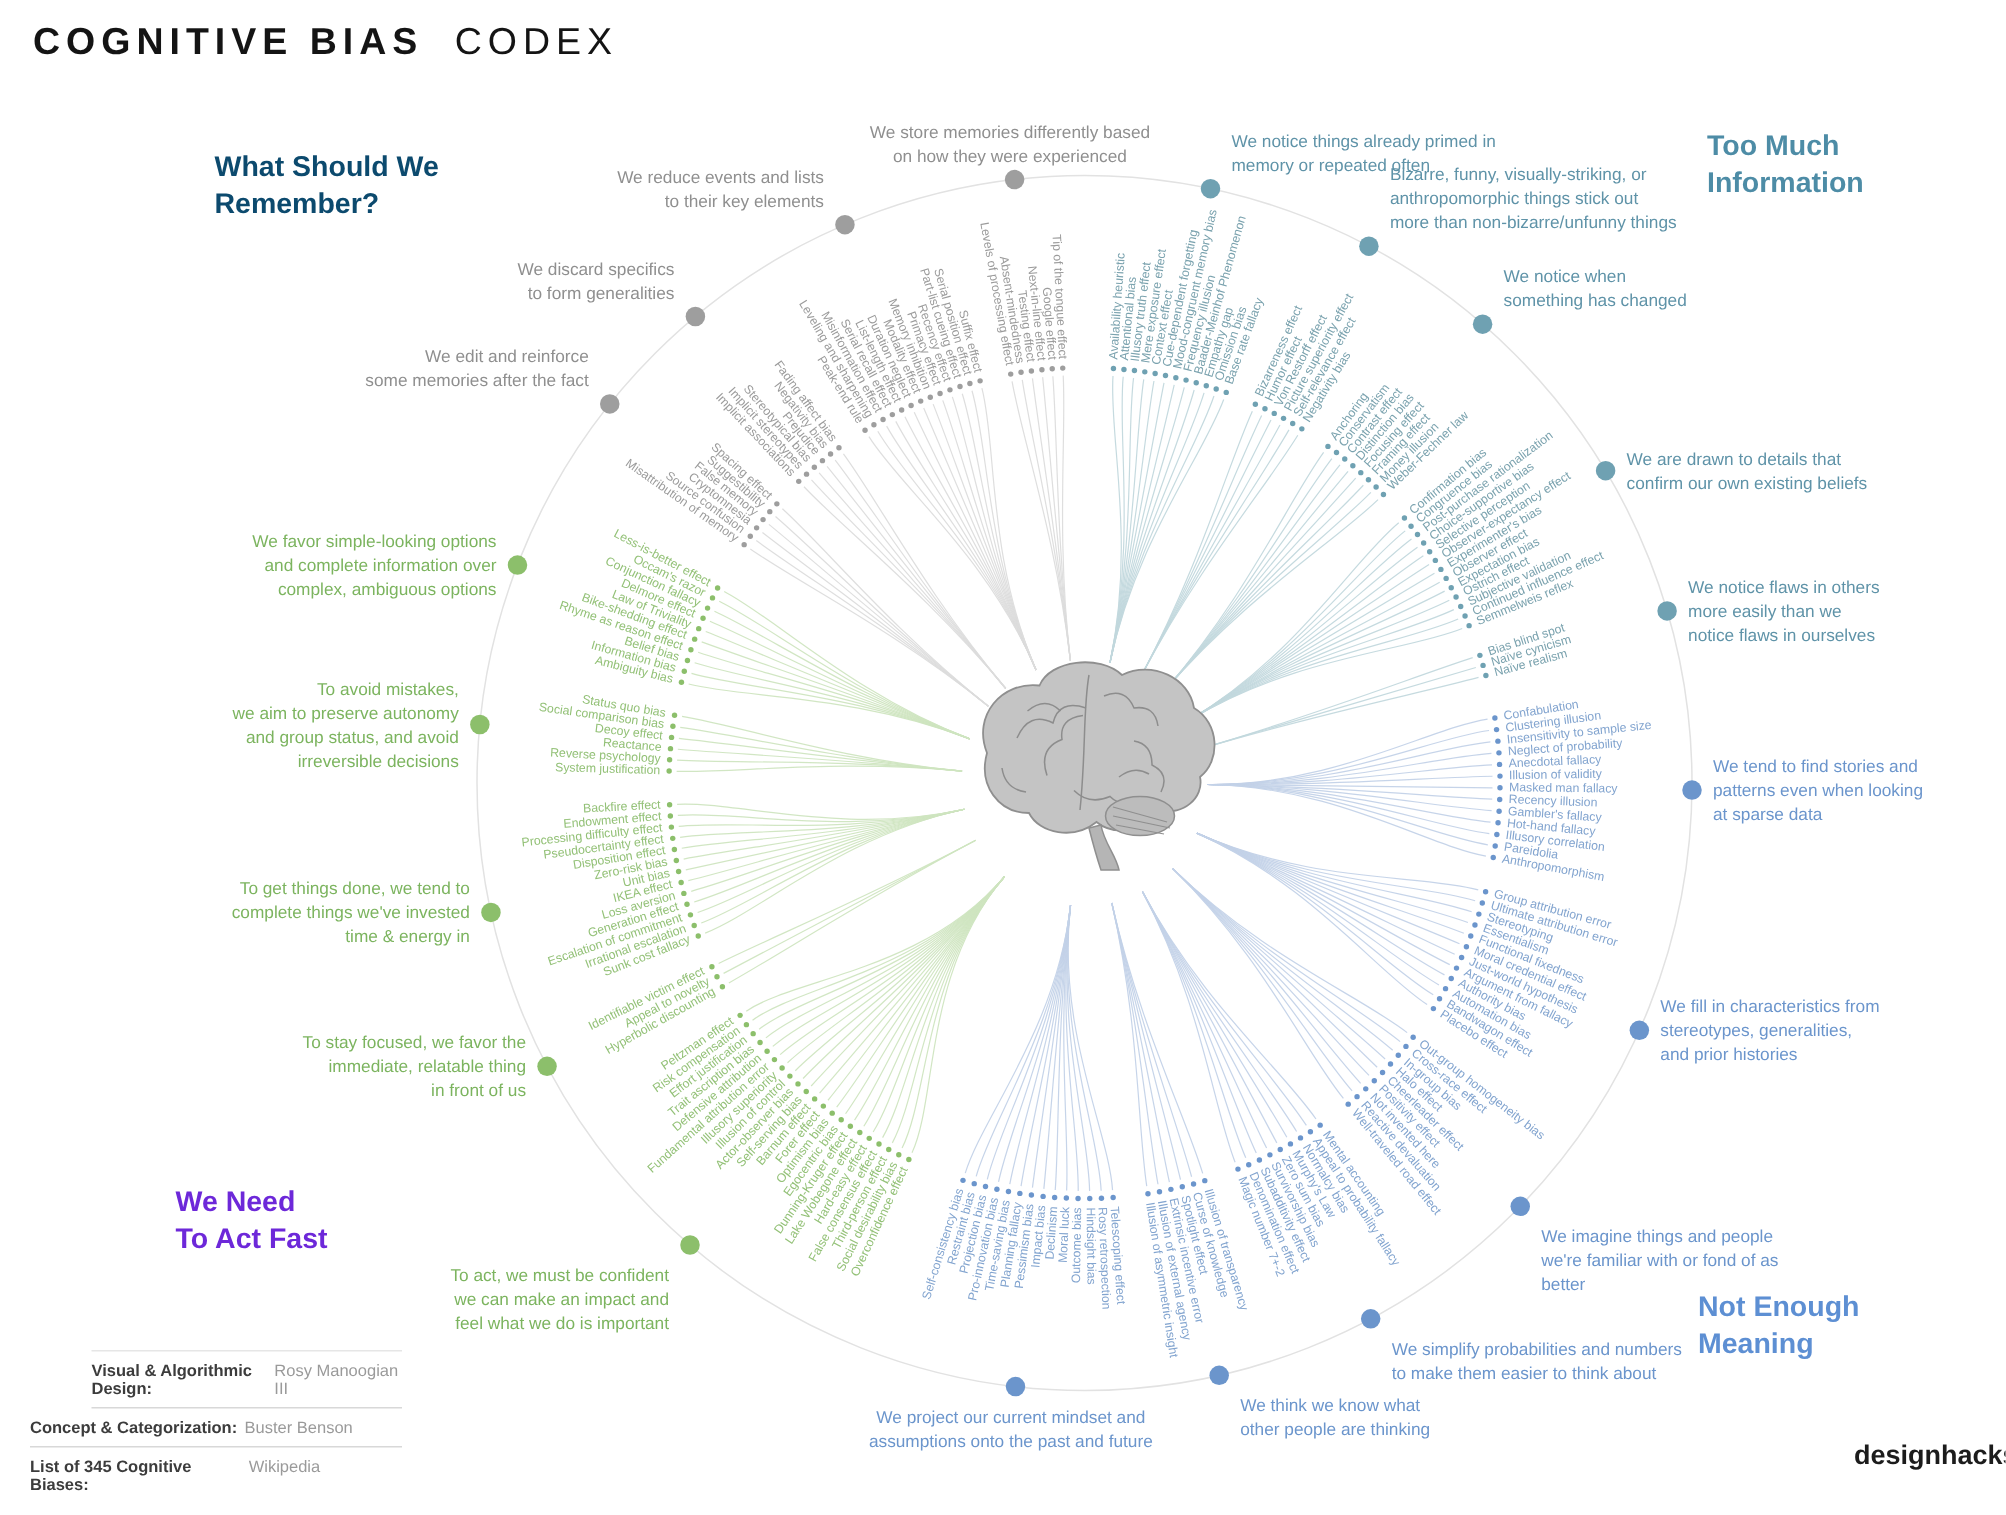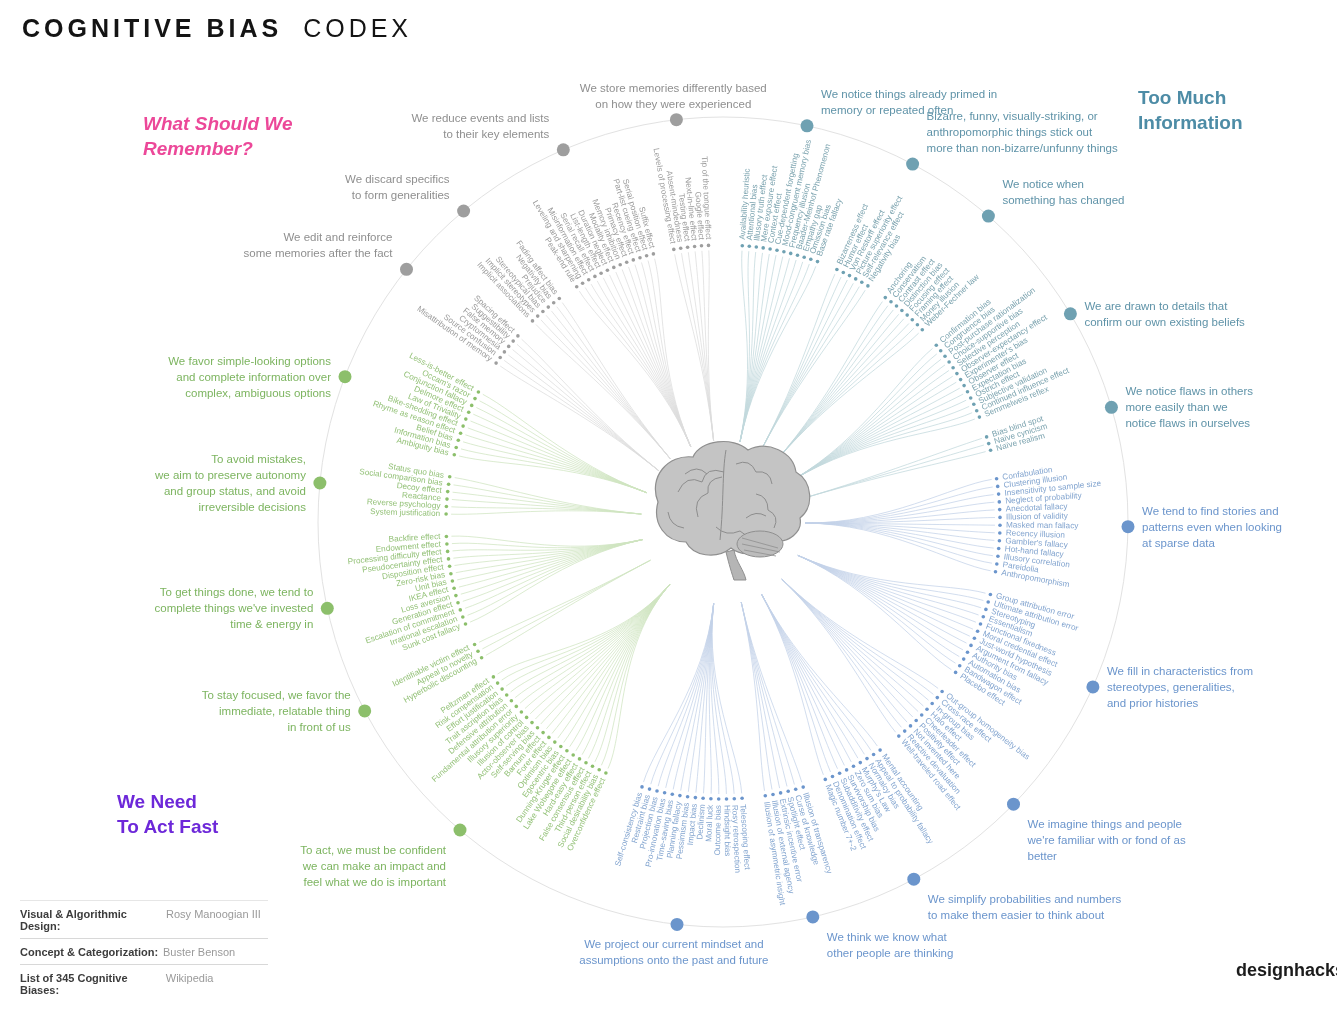--- a/index.html
+++ b/index.html
@@ -2,45 +2,47 @@
 <html><head>
 <meta charset="utf-8">
 <style>
   html,body{margin:0;padding:0;background:#ffffff;}
   body{font-family:"Liberation Sans",sans-serif;}
   .stage{position:relative;width:1337px;height:1010px;background:#fff;overflow:hidden;padding-left:48px;}
   .main-title{position:absolute;left:22px;top:14px;font-size:25px;letter-spacing:4px;color:#141414;white-space:nowrap;}
   .main-title .t-bold{font-weight:800;}
   .main-title .t-light{font-weight:400;margin-left:10px;}
   .q-heading{position:absolute;font-size:19px;font-weight:700;line-height:1.3;white-space:pre-line;}
-  .q-heading.mem{left:143px;top:112px;color:#ec4899;font-style:italic;}
+  .q-heading.mem{left:143px;top:100px;color:#0c4a6e;}
   .q-heading.tmi{left:1138px;top:86px;color:#4d8ca6;}
   .q-heading.nem{left:1132px;top:860px;color:#5d8fd3;}
   .q-heading.act{left:117px;top:790px;color:#6d28d9;}
   .brand{position:absolute;right:14px;top:960px;font-size:18px;font-weight:800;color:#1c1c1c;}
   .credits{position:absolute;left:20px;top:900px;width:248px;font-size:11px;}
   .credits .row{display:flex;justify-content:space-between;padding:7px 0 6px 0;}
   .credits .row.line{border-bottom:1px solid #d8d8d8;}
-  .credits .row:first-child{border-top:1px solid #e6e6e6;}
+  .credits .row:first-child{border-top:1px solid #e6e6e6;margin-left:41px;}
   .credits .lab{font-weight:700;color:#3c3c3c;}
   .credits .val{color:#9a9a9a;text-align:left;width:105px;}
   svg text{font-family:"Liberation Sans",sans-serif;}
 </style>
 </head>
 <body>
 
 <div class="stage">
 
   <div class="main-title">
     <span class="t-bold">COGNITIVE BIAS</span>
     <span class="t-light">CODEX</span>
   </div>
 
   <div class="q-heading tmi">Too Much
 Information</div>
+  <div class="q-heading nem">Not Enough
+Meaning</div>
   <div class="q-heading act">We Need
 To Act Fast</div>
   <div class="q-heading mem">What Should We
 Remember?</div>
 
   <svg id="wheel" width="1337" height="1010">
       <circle cx="675" cy="522" r="405" fill="none" stroke="#e2e2e2" stroke-width="1"></circle>
       <g>
         <path d="M 692.0 441.8 C 709.2 360.6, 691.2 290.6, 694.0 250.7" fill="none" stroke="#c2d8dd" stroke-width="0.8" opacity="0.95"></path>
         <path d="M 692.0 441.8 C 709.2 360.6, 697.0 291.0, 700.8 251.2" fill="none" stroke="#c2d8dd" stroke-width="0.8" opacity="0.95"></path>

